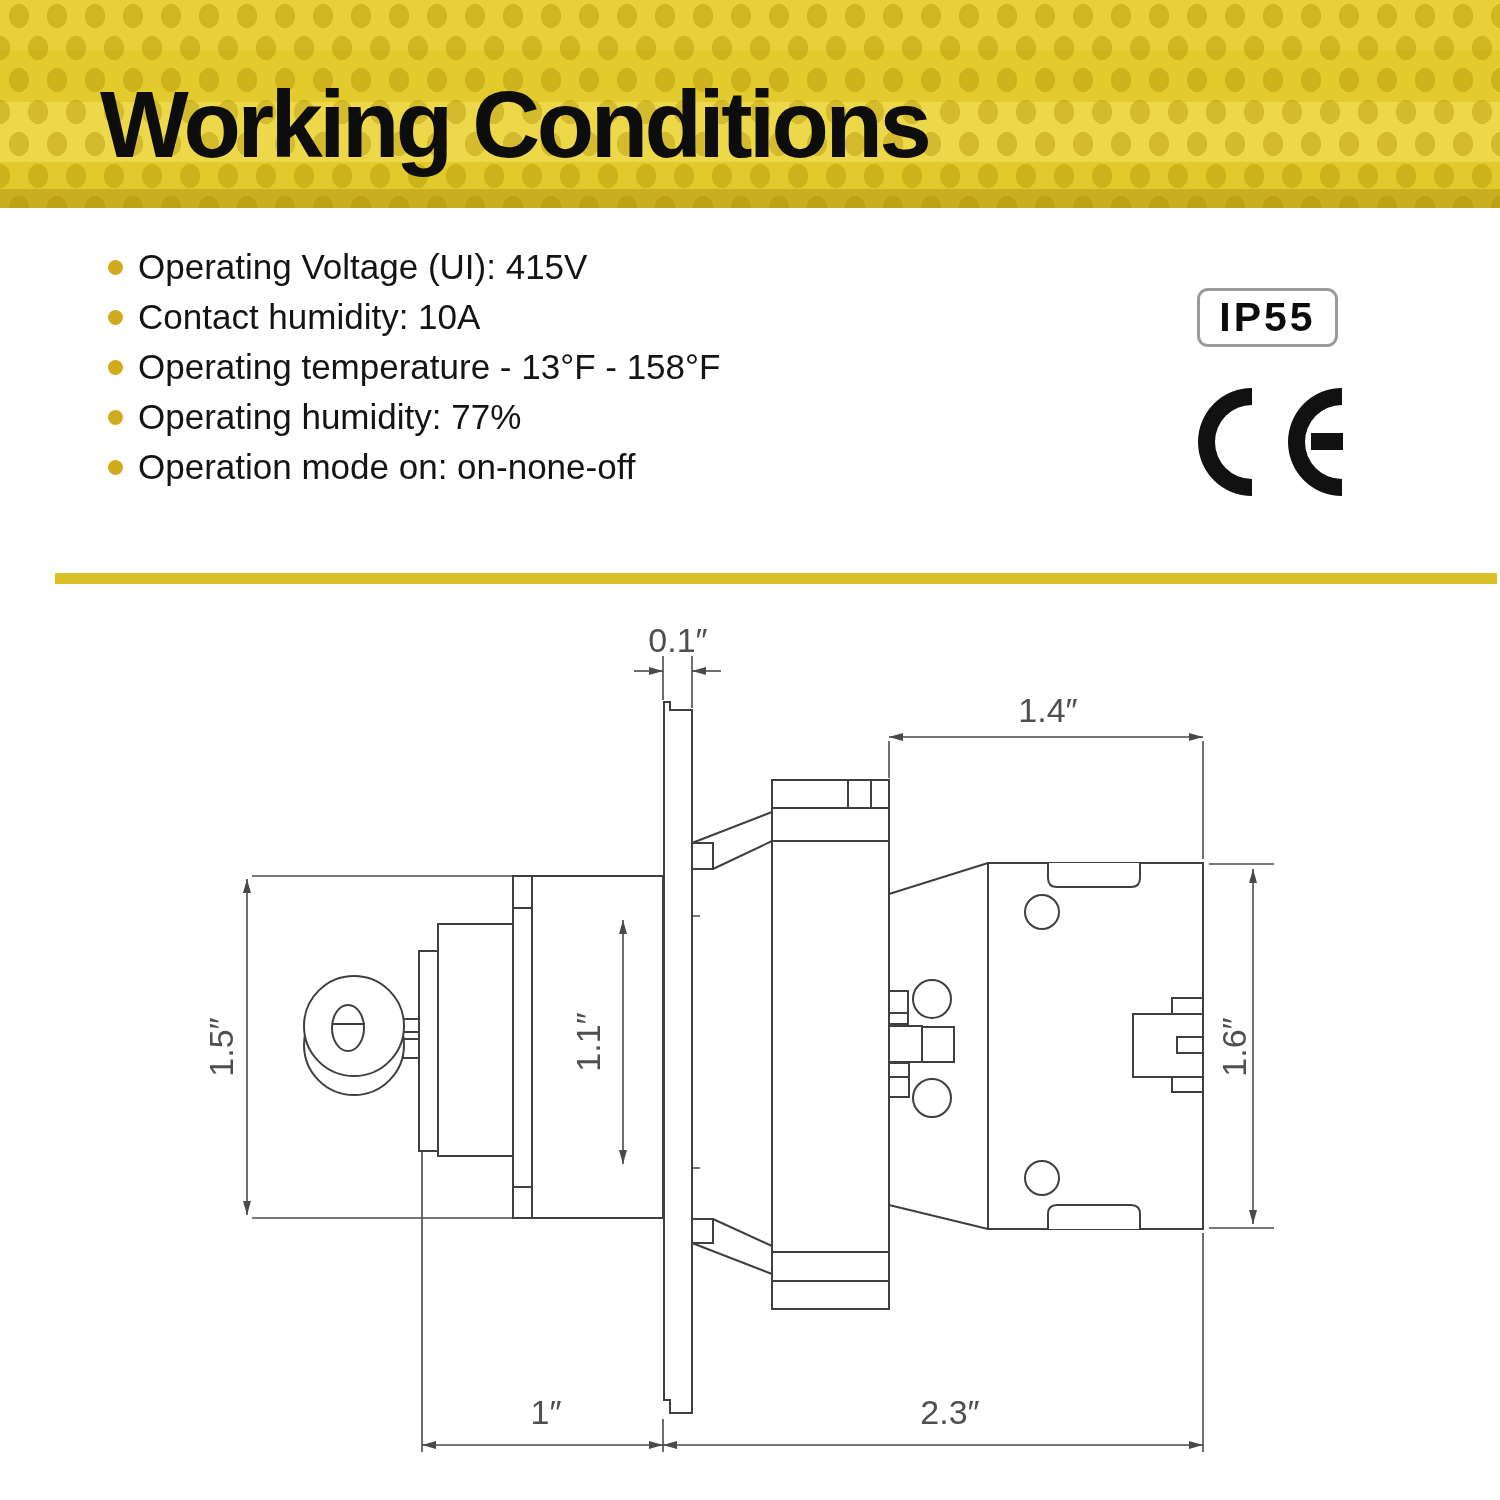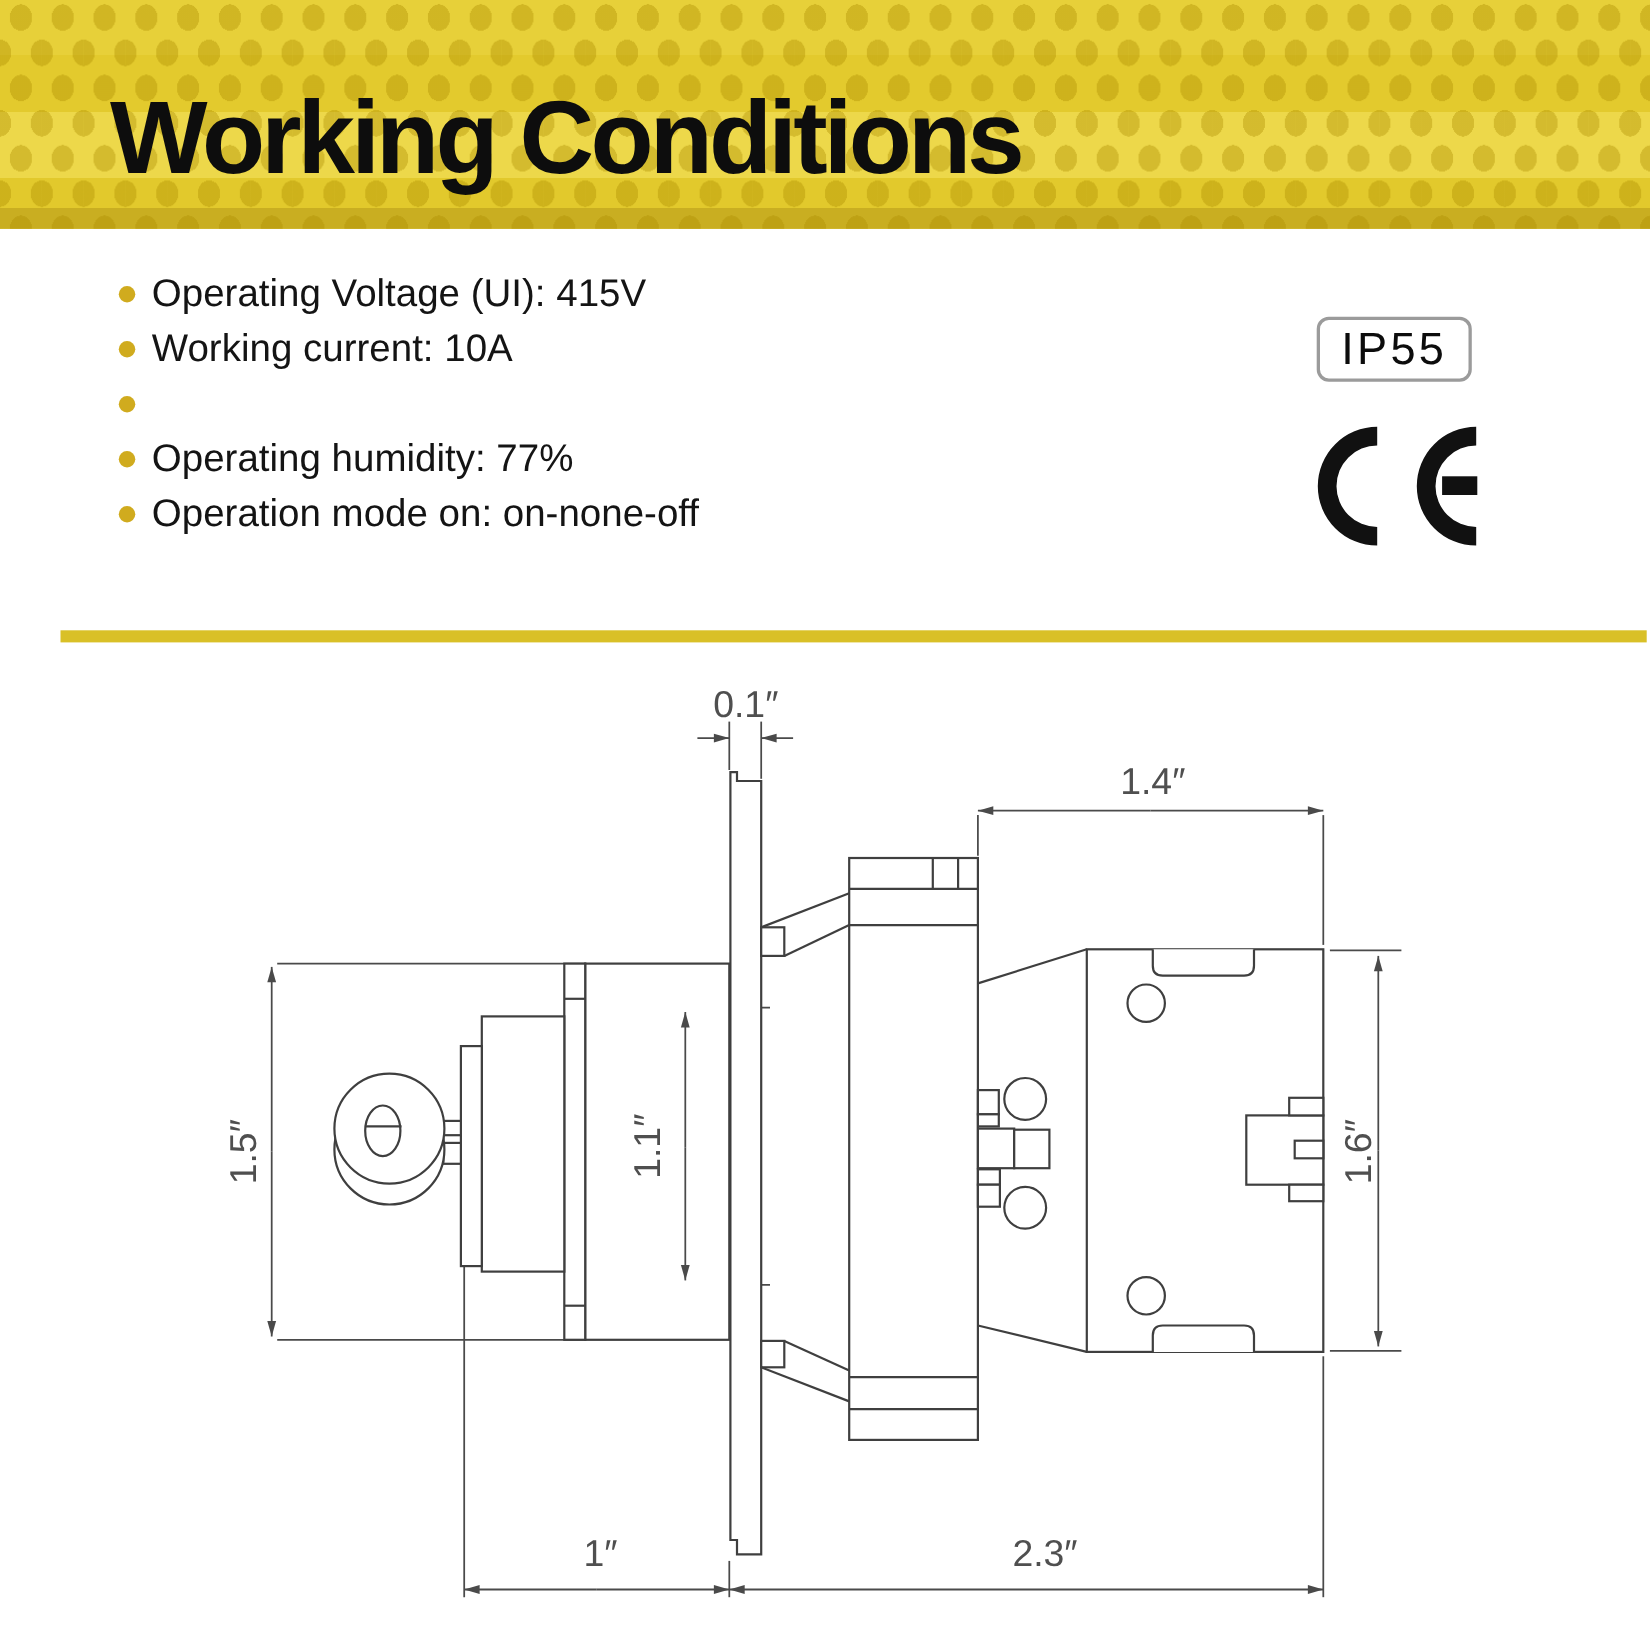--- a/index.html
+++ b/index.html
@@ -23,21 +23,21 @@
   .specs{position:absolute;left:108px;top:242px;}
   .specs ul{list-style:none;margin:0;padding:0;}
   .specs li{position:relative;height:50px;line-height:50px;font-size:35px;color:#141414;
             padding-left:30px;white-space:nowrap;}
   .specs li .dot{position:absolute;left:0;top:18px;width:15px;height:15px;border-radius:50%;
             background:#d0ab1e;}
 
   
   .ip-badge{position:absolute;left:1197px;top:288px;width:141px;height:59px;box-sizing:border-box;
     border:3.5px solid #9b9b9b;border-radius:11px;display:flex;align-items:center;justify-content:center;
-    font-size:41px;font-weight:400;letter-spacing:3px;color:#0c0c0c;background:#fff;}
+    font-size:41px;font-weight:700;letter-spacing:3px;color:#0c0c0c;background:#fff;}
   .ce-svg{position:absolute;left:1185px;top:378px;width:175px;height:130px;}
 
   
   .divider{position:absolute;left:55px;top:573px;width:1442px;height:11px;background:#d9c027;}
 
   
   .drawing{position:absolute;left:0;top:0;width:1500px;height:1500px;}
   .drawing .ln{stroke:#3f3f3f;stroke-width:2;fill:none;}
   .drawing .wh{stroke:#3f3f3f;stroke-width:2;fill:#ffffff;}
   .drawing .dim{stroke:#4a4a4a;stroke-width:1.6;fill:none;}
@@ -48,22 +48,22 @@
 
 <div class="page">
 
   <header class="banner">
     <h1>Working Conditions</h1>
   </header>
 
   <section class="specs">
     <ul>
       <li><span class="dot"></span><span>Operating Voltage (UI): 415V</span></li>
-      <li><span class="dot"></span><span>Working current: 10A</span></li>
-      <li><span class="dot"></span></li>
+      <li><span class="dot"></span><span>Contact humidity: 10A</span></li>
+      <li><span class="dot"></span><span>Operating temperature - 13°F - 158°F</span></li>
       <li><span class="dot"></span><span>Operating humidity: 77%</span></li>
       <li><span class="dot"></span><span>Operation mode on: on-none-off</span></li>
     </ul>
   </section>
 
   <div class="ip-badge">IP55</div>
   <svg class="ce-svg" viewBox="1185 378 175 130" aria-hidden="true">
     <path fill="#111" d="M1252,388 A54,54 0 0 0 1252,496 L1252,479 A37,37 0 0 1 1252,405 Z"></path>
     <path fill="#111" d="M1342,388 A54,54 0 0 0 1342,496 L1342,479 A37,37 0 0 1 1342,405 Z"></path>
     <rect fill="#111" x="1311" y="433" width="32" height="17"></rect>

